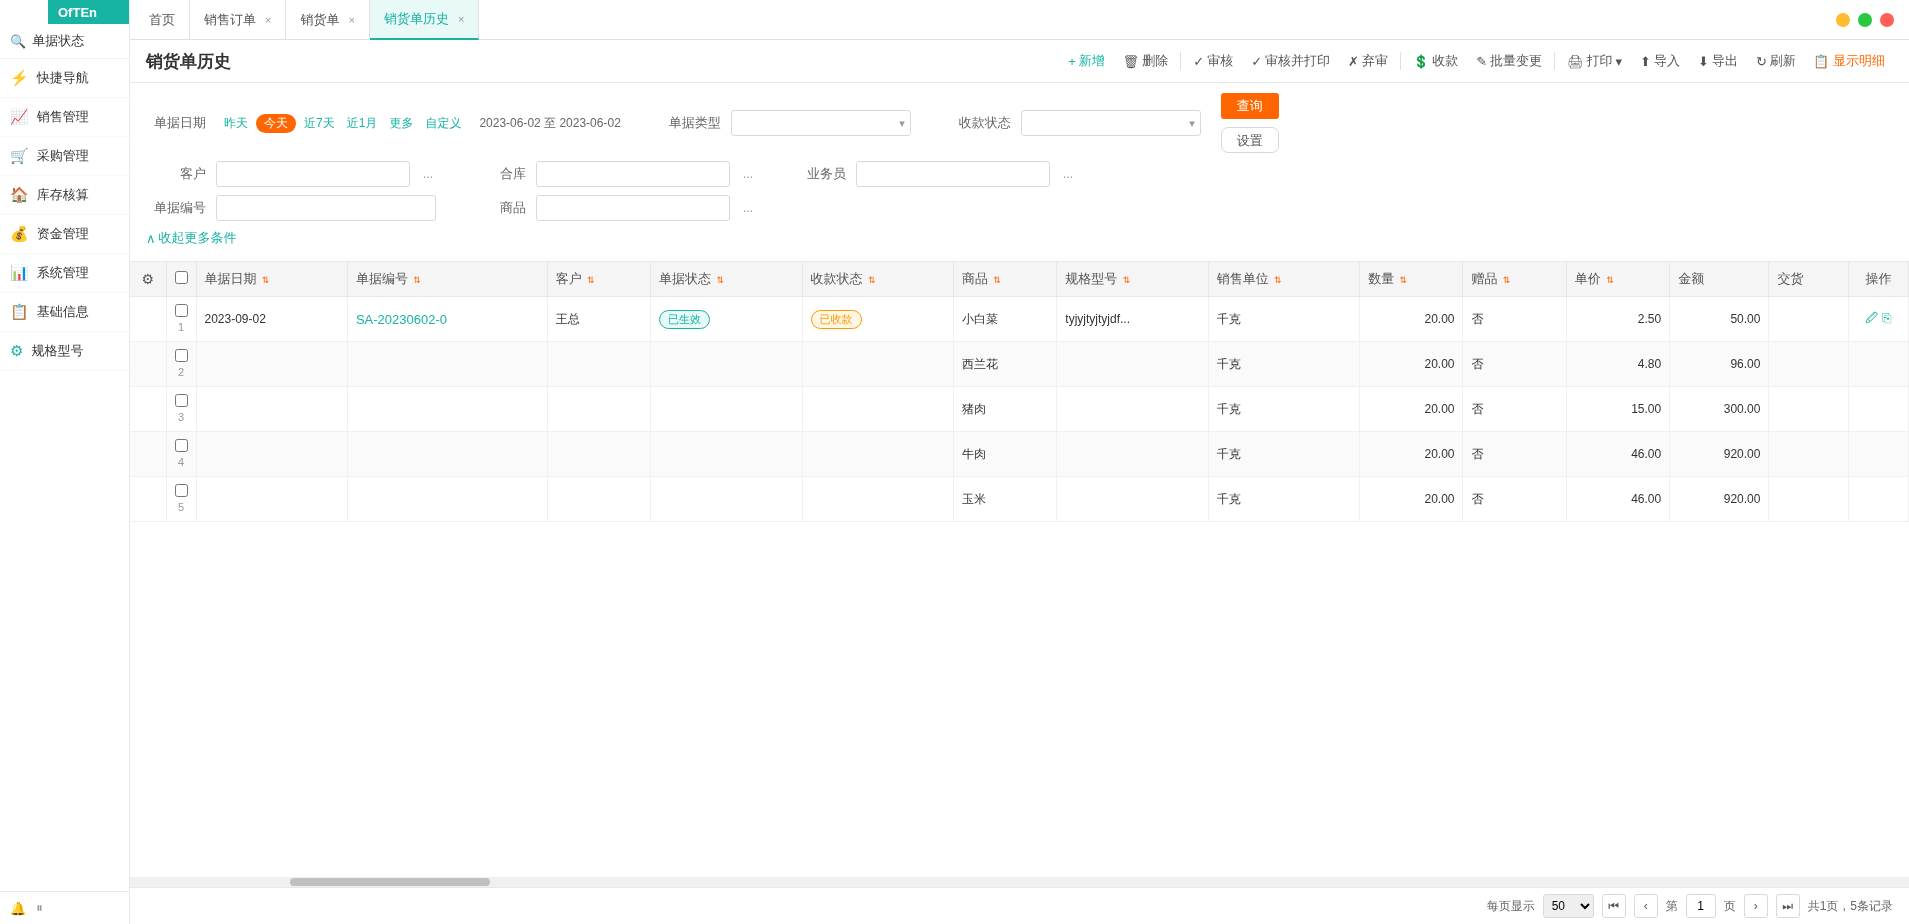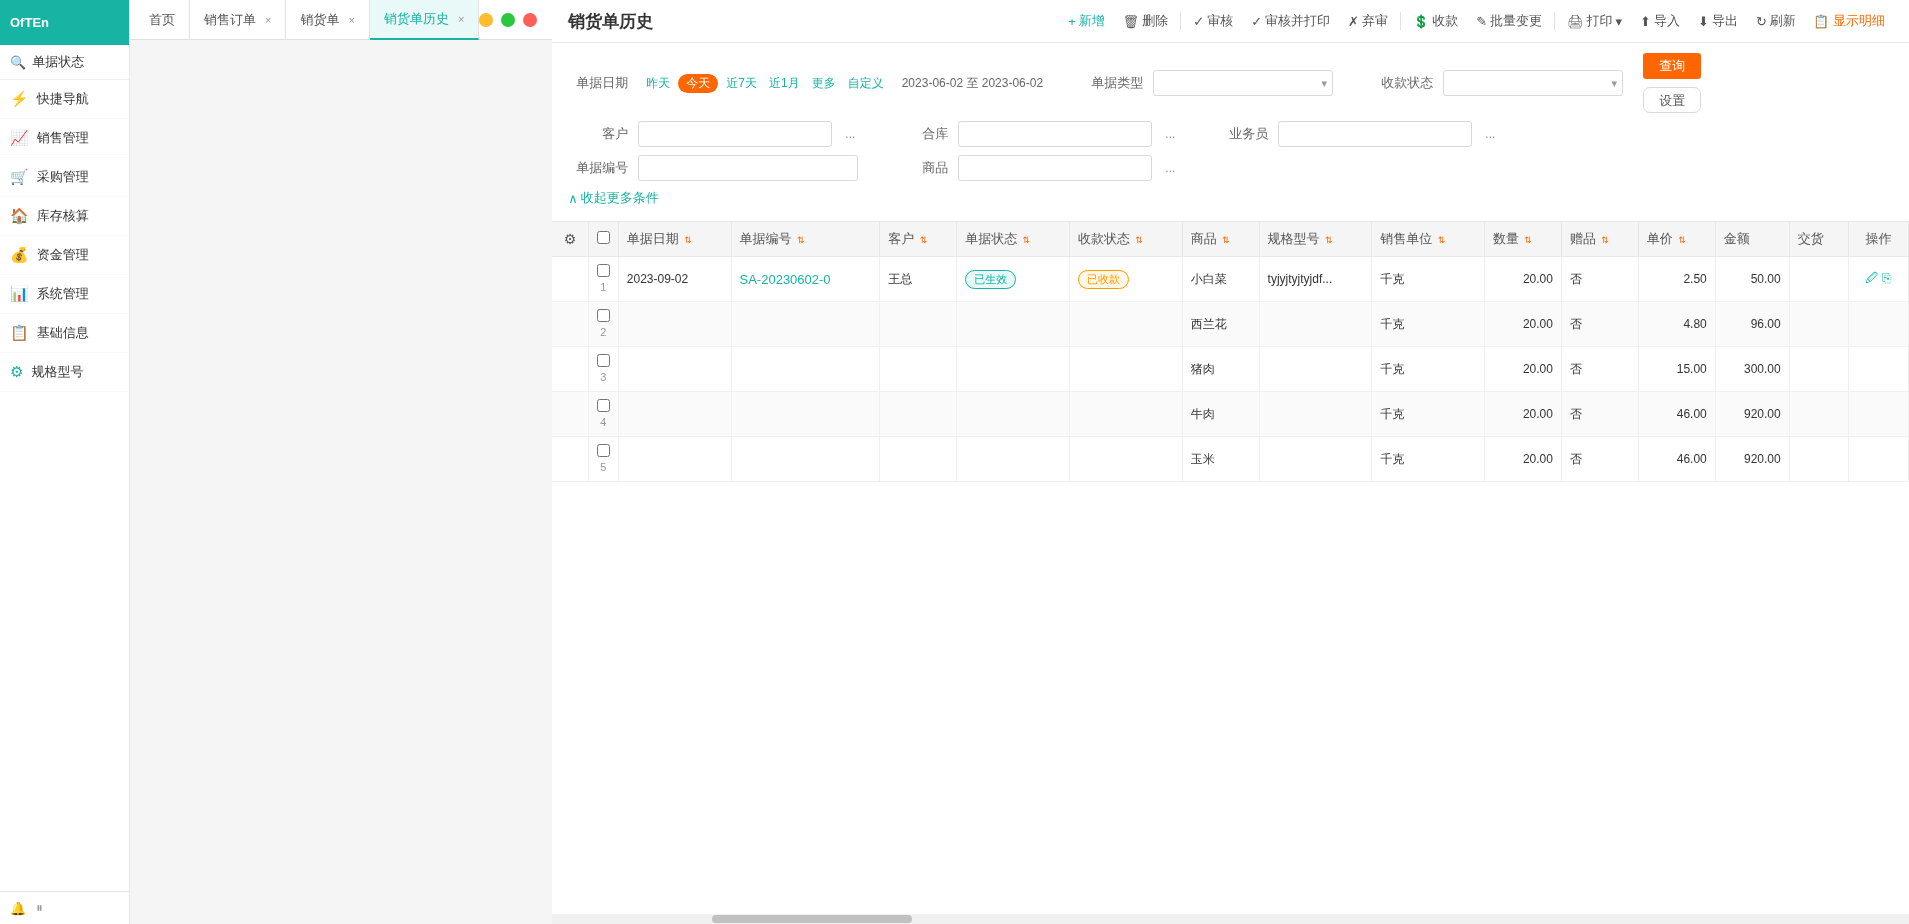--- a/index.html
+++ b/index.html
@@ -1,27 +1,27 @@
 <!DOCTYPE html>
 <html><head>
   <meta charset="utf-8">
   <style>
     * { box-sizing: border-box; margin: 0; padding: 0; font-family: 'Microsoft YaHei', Arial, sans-serif; font-size: 13px; }
     body { display: flex; height: 924px; overflow: hidden; background: #f5f5f5; }
 
     
     .sidebar { width: 130px; background: #fff; border-right: 1px solid #e8e8e8; display: flex; flex-direction: column; flex-shrink: 0; }
-    .sidebar-logo { height: 45px; background: #17b3a3; display: flex; align-items: center; padding: 0 10px; color: #fff; font-size: 14px; font-weight: bold; }
+    .sidebar-logo { height: 24px; background: #17b3a3; display: flex; align-items: center; padding: 0 10px; color: #fff; font-size: 14px; font-weight: bold; margin-left: 48px; }
     .sidebar-search { display: flex; align-items: center; padding: 8px 10px; border-bottom: 1px solid #f0f0f0; cursor: pointer; color: #333; gap: 6px; }
     .sidebar-item { display: flex; align-items: center; padding: 10px 10px; cursor: pointer; color: #333; gap: 8px; border-bottom: 1px solid #f9f9f9; }
     .sidebar-item .icon { font-size: 15px; color: #17b3a3; }
     .sidebar-bottom { margin-top: auto; border-top: 1px solid #e8e8e8; padding: 8px 10px; display: flex; gap: 10px; align-items: center; color: #999; }
 
     
-    .main { flex: 1; display: flex; overflow: hidden; }
+    .main { flex: 1; display: flex; flex-direction: column; overflow: hidden; }
 
     
     .tab-bar { display: flex; align-items: center; background: #fff; border-bottom: 1px solid #e0e0e0; height: 40px; padding: 0 5px; flex-shrink: 0; }
     .tab { display: flex; align-items: center; padding: 0 14px; height: 40px; cursor: pointer; color: #555; border-right: 1px solid #e0e0e0; gap: 5px; white-space: nowrap; }
     .tab.active { background: #e8f9f7; color: #17b3a3; border-bottom: 2px solid #17b3a3; }
     .tab-close { margin-left: 4px; color: #999; cursor: pointer; font-size: 11px; }
     .tab-spacer { flex: 1; }
     .tab-window-controls { display: flex; align-items: center; gap: 8px; padding-right: 10px; }
     .win-btn { width: 14px; height: 14px; border-radius: 50%; cursor: pointer; border: none; }
     .win-btn.close { background: #ff5f57; }
@@ -460,15 +460,31 @@
   </tr>
           </tbody>
       </table>
     </div>
 
 
     <div class="scrollbar-area">
       <div class="scrollbar-thumb"></div>
     </div>
 
+    <div class="pagination">
+      <span class="pagination-label">每页显示</span>
+      <select class="page-size-select">
+        <option value="50">50</option>
+        <option value="100">100</option>
+        <option value="200">200</option>
+      </select>
+      <button class="page-nav-btn">⏮</button>
+      <button class="page-nav-btn">‹</button>
+      <span class="pagination-label">第</span>
+      <input class="page-input" type="text" value="1" style="">
+      <span class="pagination-label">页</span>
+      <button class="page-nav-btn">›</button>
+      <button class="page-nav-btn">⏭</button>
+      <span class="page-info">共1页，5条记录</span>
+    </div>
 
   </div>
 </div>
 
 </body></html>

